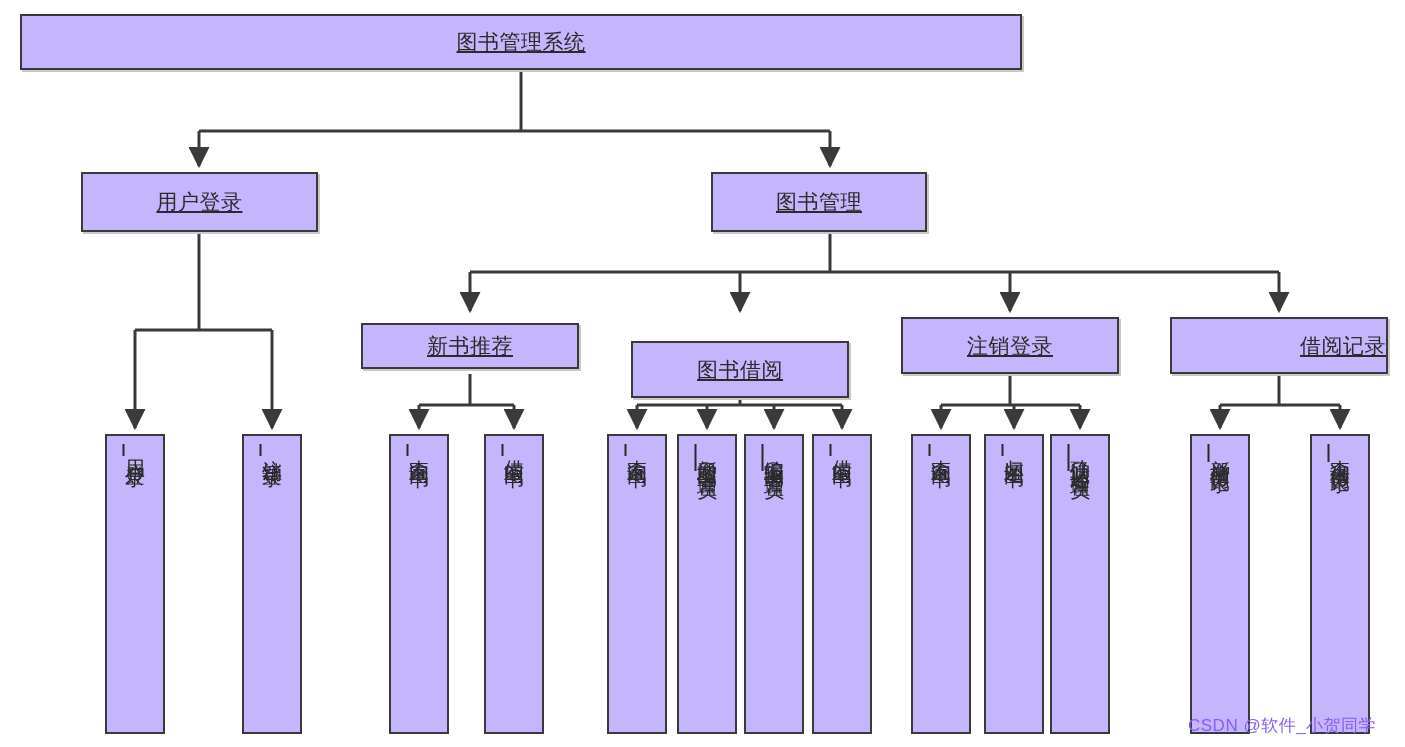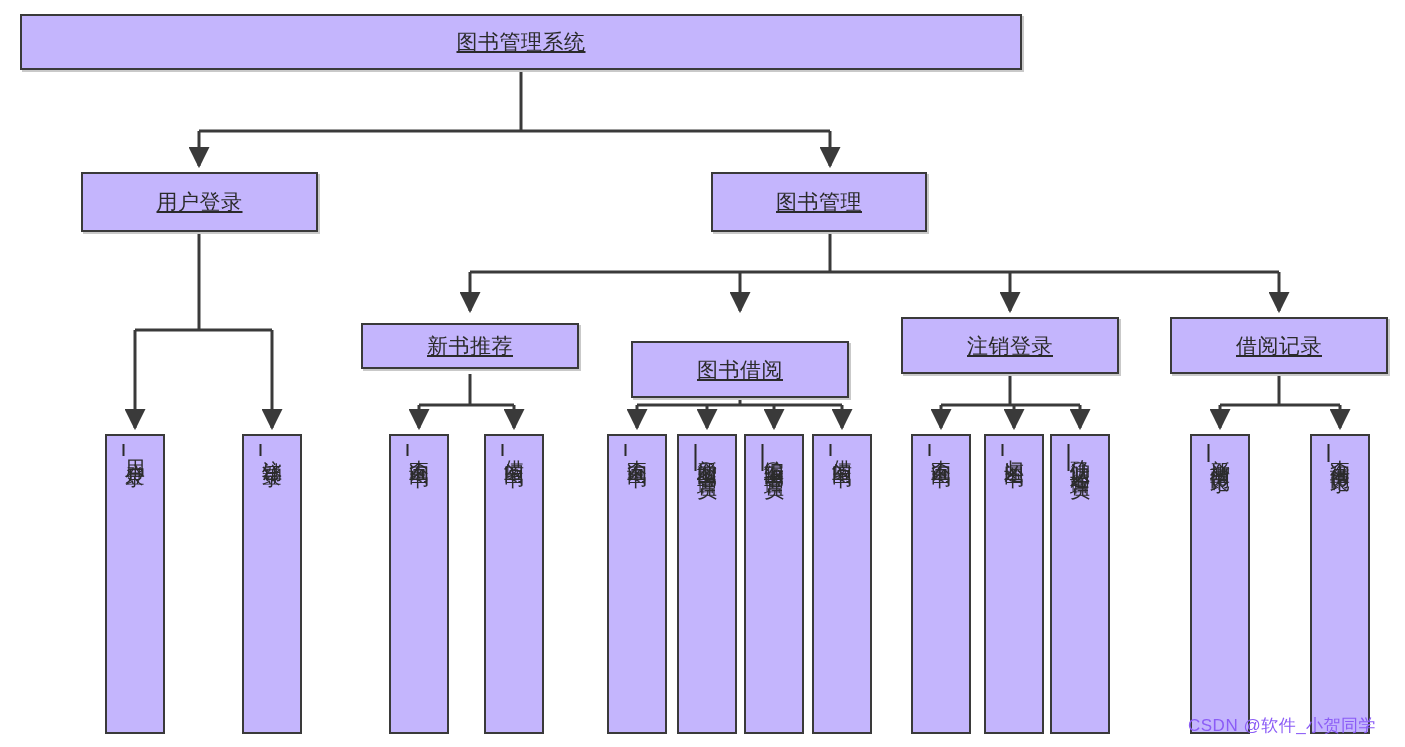--- a/index.html
+++ b/index.html
@@ -136,21 +136,21 @@
 
   <div class="node horizontal shadowed" style="left:361px; top:317px; width:218px; height:46px;margin-top:6px;">
     <span class="node-label">新书推荐</span>
   </div>
   <div class="node horizontal shadowed" style="left:631px; top:317px; width:218px; height:57px;margin-top:24px;">
     <span class="node-label">图书借阅</span>
   </div>
   <div class="node horizontal shadowed" style="left:901px; top:317px; width:218px; height:57px;">
     <span class="node-label">注销登录</span>
   </div>
-  <div class="node horizontal shadowed" style="left:1170px; top:317px; width:218px; height:57px;">
+  <div class="node horizontal shadowed" style="left:1170px; top:317px; width:218px; height:57px;justify-content:flex-end;">
     <span class="node-label">借阅记录</span>
   </div>
 
   <div class="node vertical" style="left:105px; top:434px; width:60px; height:300px;">
     <span class="node-label">用户登录</span>
   </div>
   <div class="node vertical" style="left:242px; top:434px; width:60px; height:300px;">
     <span class="node-label">注销登录</span>
   </div>
 

